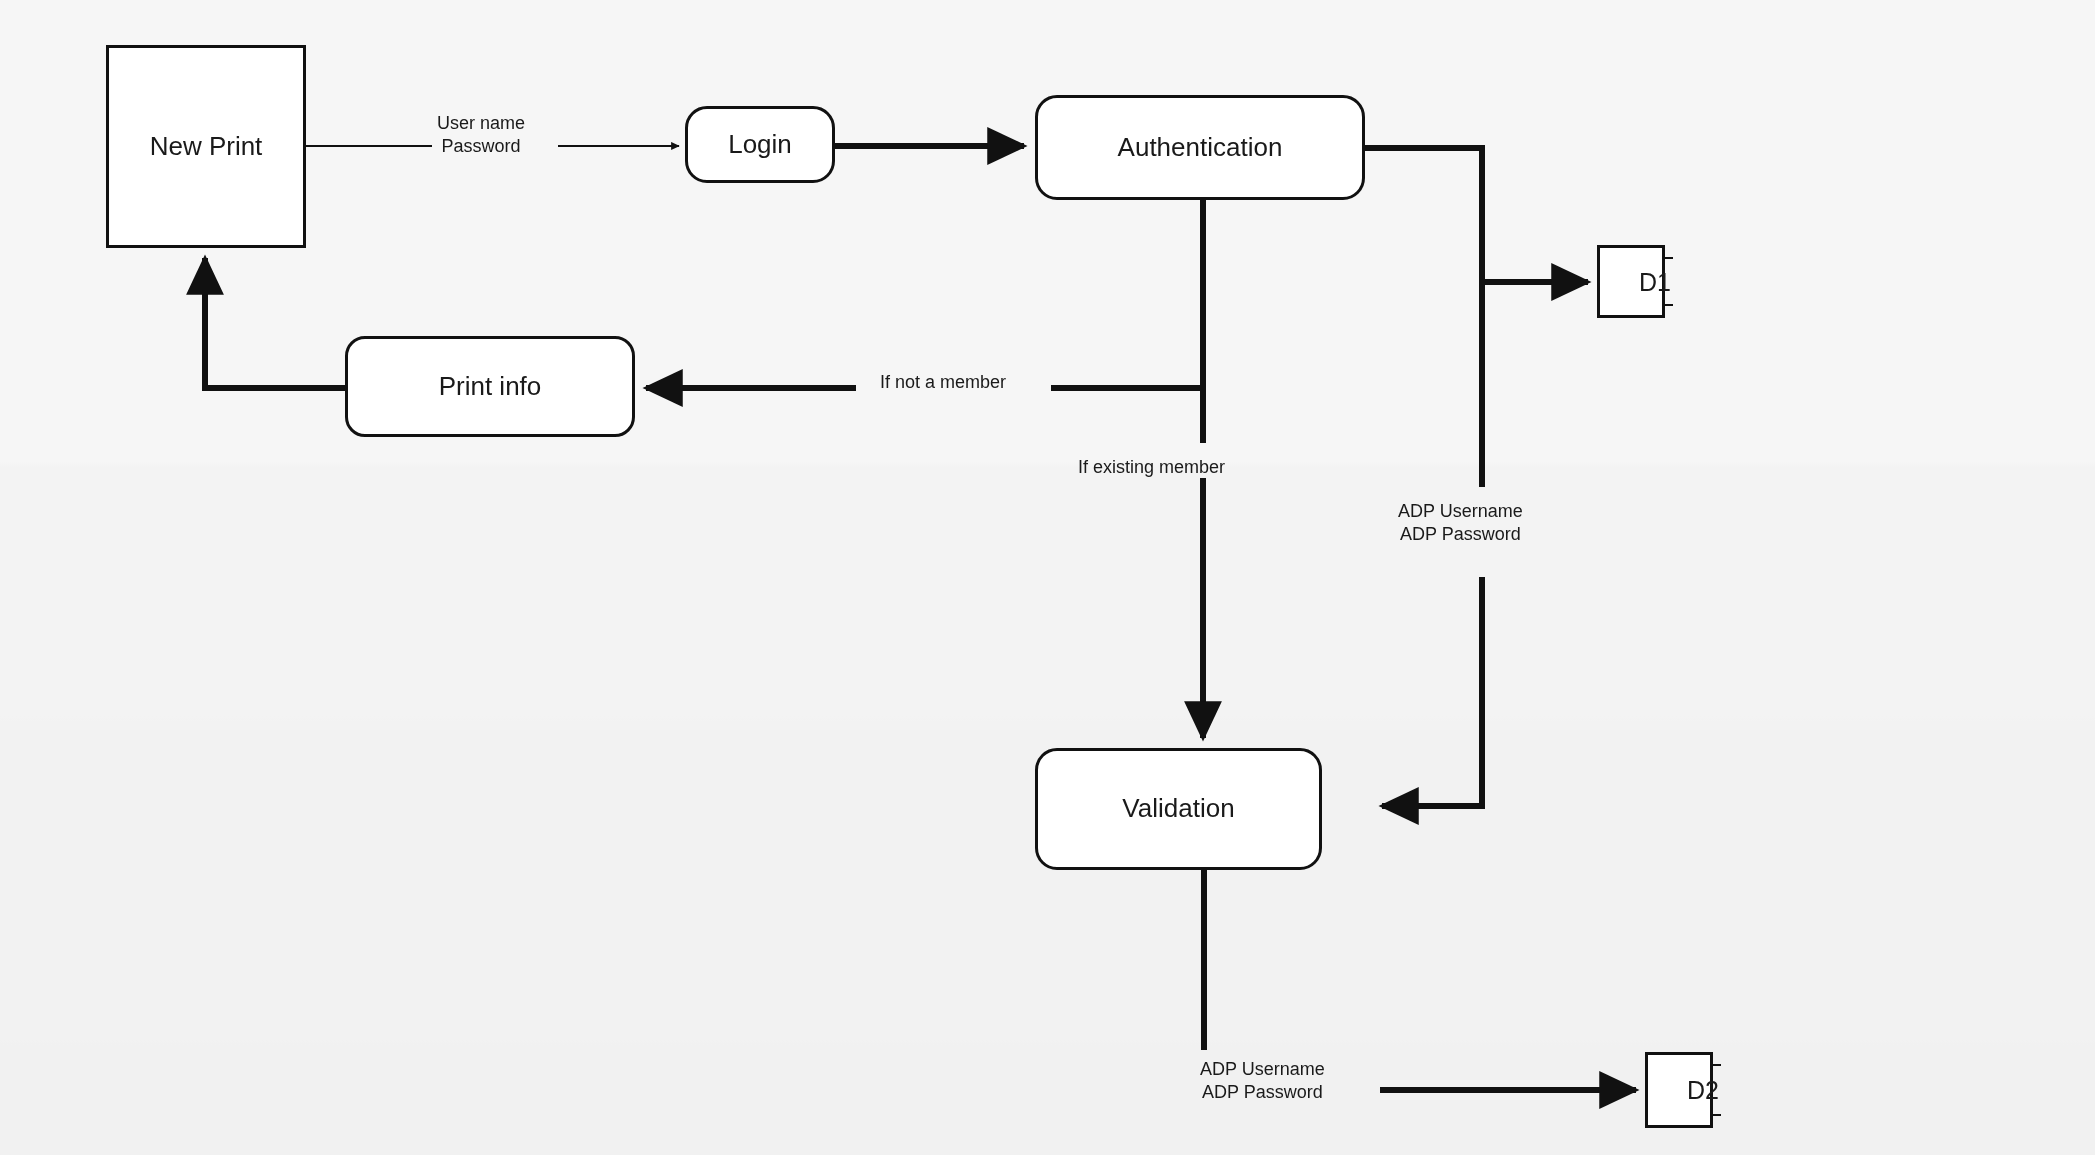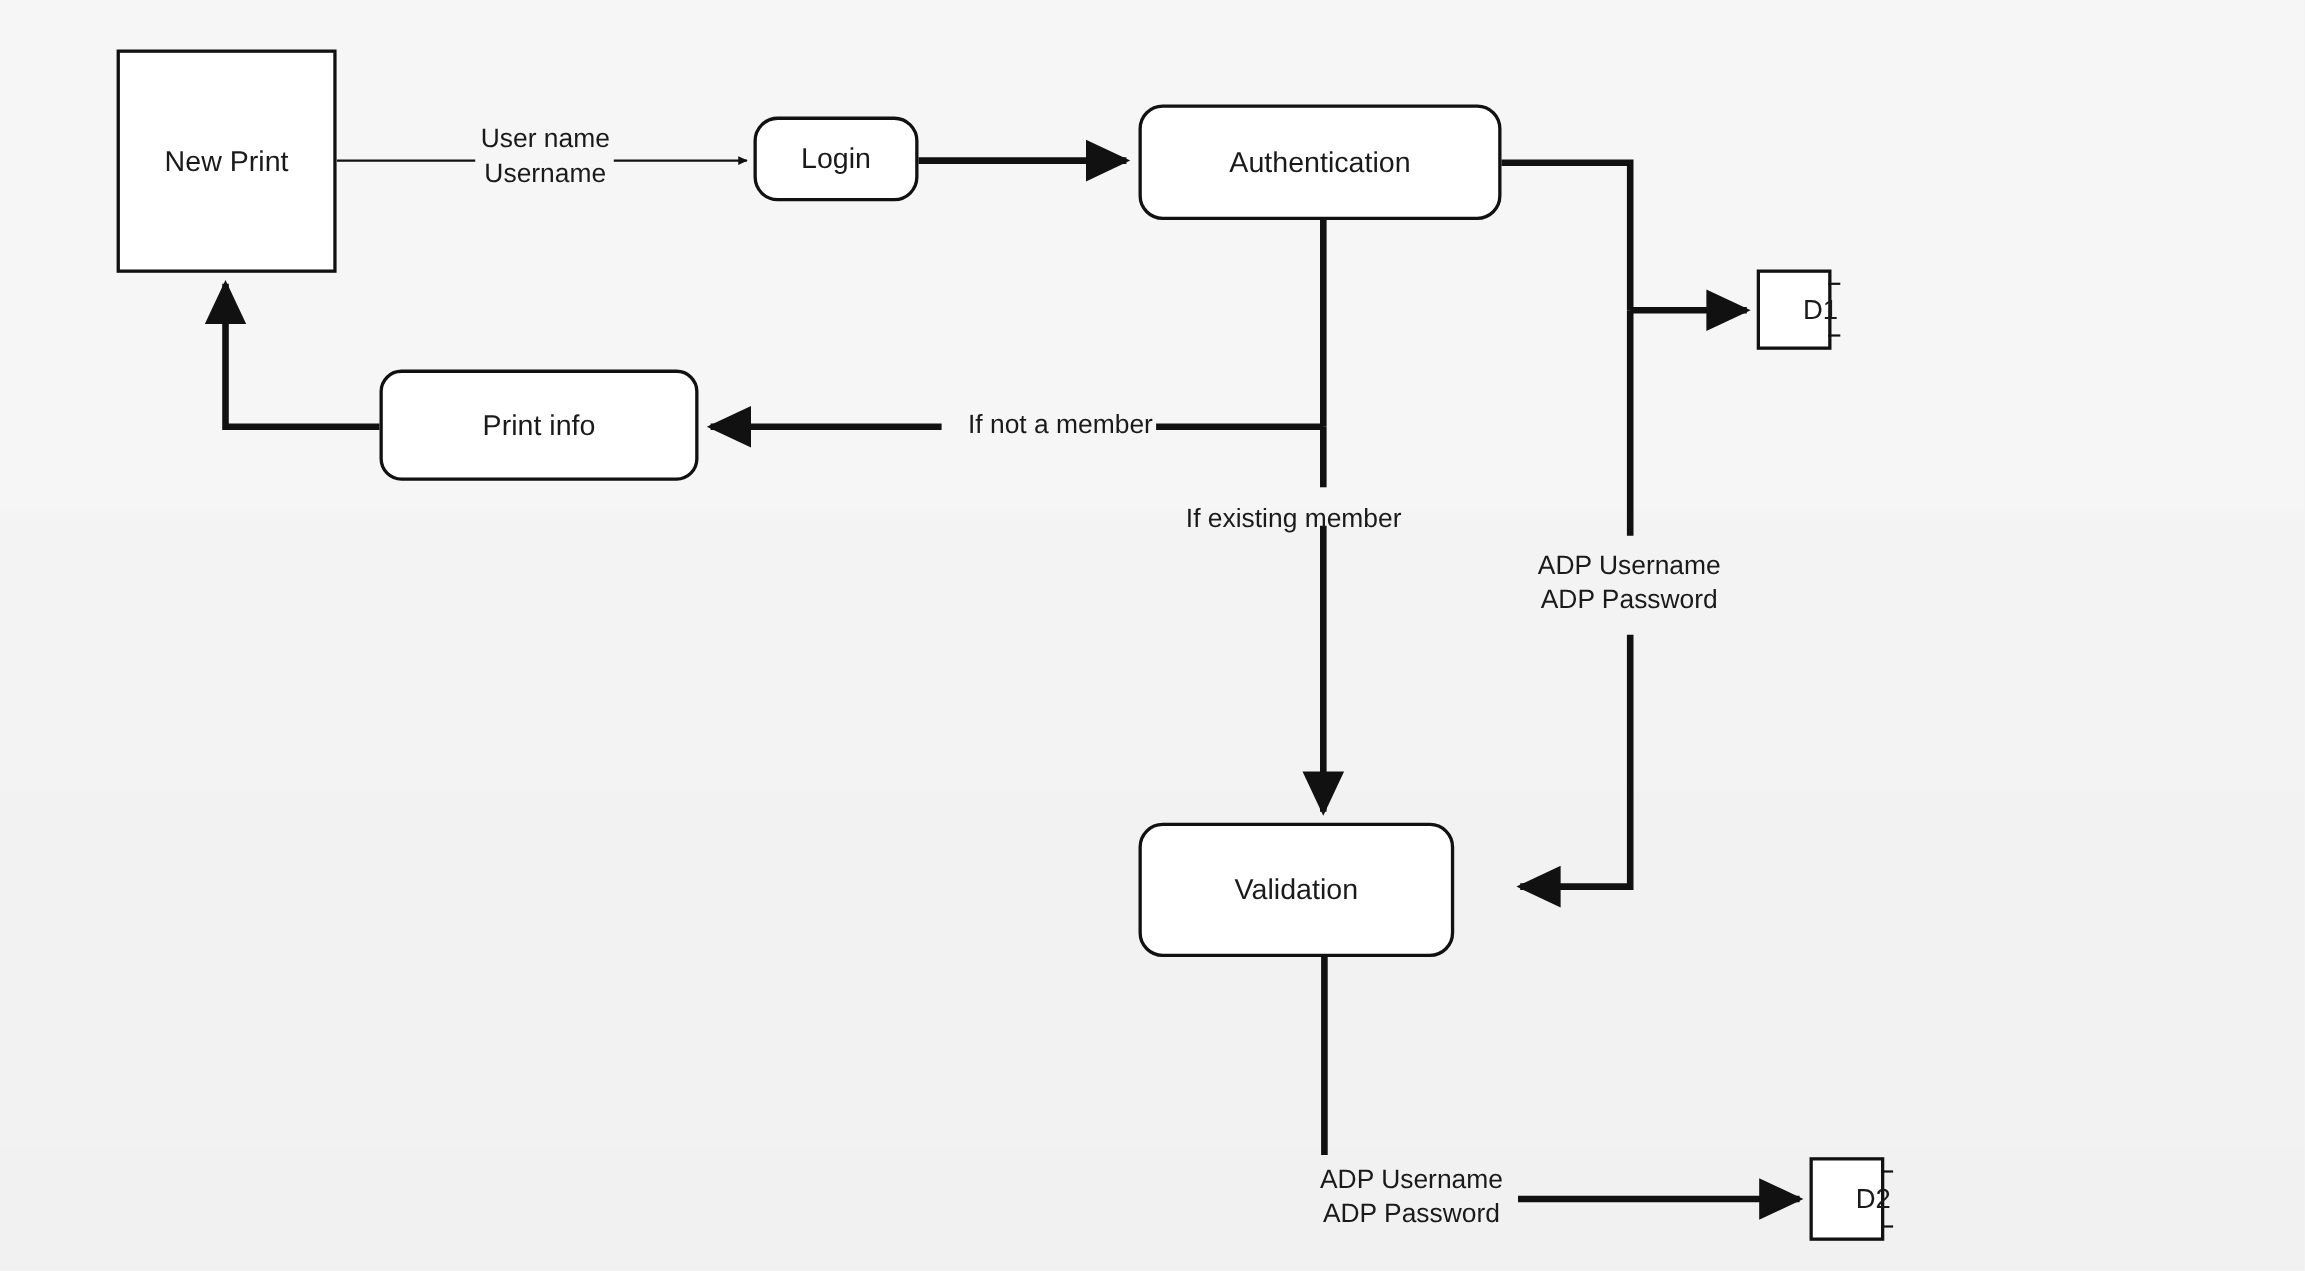--- a/index.html
+++ b/index.html
@@ -65,21 +65,21 @@
     right: -11px;
     width: 11px;
     height: 0;
     border-top: 2px solid #111111;
   }
   .ds-tick.top { top: 9px; }
   .ds-tick.bot { bottom: 9px; }
 
   .flow-label {
     position: absolute;
-    font-size: 24px;
+    font-size: 18px;
     line-height: 1.22;
     color: #1a1a1a;
     white-space: nowrap;
     background: transparent;
     z-index: 4;
     text-align: center;
   }
   .flow-label.two-line { line-height: 1.28; }
 </style>
 </head>
@@ -164,21 +164,21 @@
   </div>
 
   <div class="datastore" style="left:1645px; top:1052px; width:68px; height:76px;">
     <span class="ds-tick top"></span>
     <span class="ds-tick bot"></span>
     <span class="node-label">D2</span>
   </div>
 
   <div class="flow-label two-line" style="left:437px; top:112px;">
     <div>User name</div>
-    <div>Username</div>
+    <div>Password</div>
   </div>
 
   <div class="flow-label" style="left:880px; top:372px;">
     <div>If not a member</div>
   </div>
 
   <div class="flow-label" style="left:1078px; top:457px;">
     <div>If existing member</div>
   </div>
 

